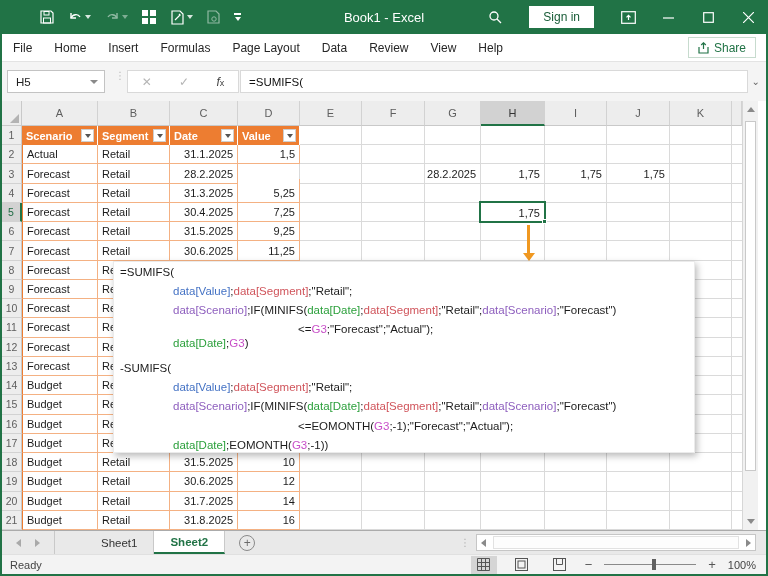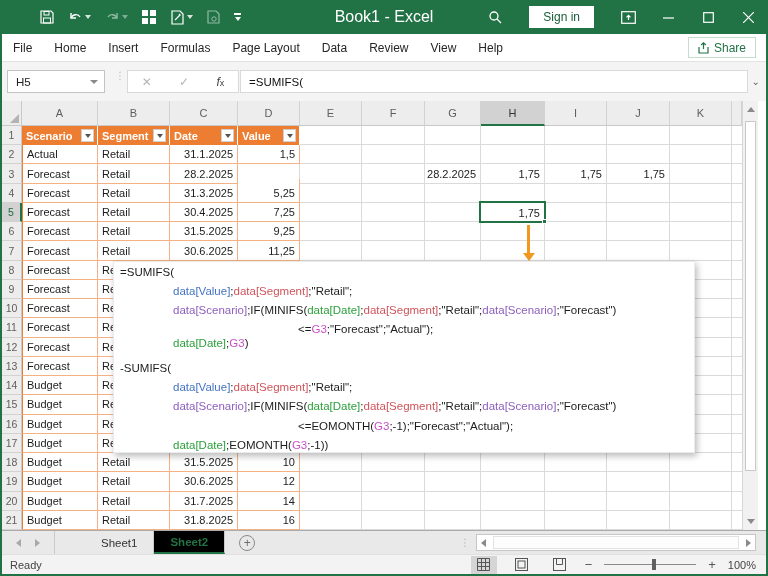--- a/index.html
+++ b/index.html
@@ -6,21 +6,21 @@
   *{box-sizing:border-box;font-family:"Liberation Sans",sans-serif;}
   #app{position:relative;width:768px;height:576px;background:#217346;overflow:hidden;}
 
   
   .titlebar{position:absolute;left:0;top:0;width:768px;height:34px;background:#217346;color:#fff;}
   .qat{position:absolute;left:40px;top:0;height:34px;display:flex;align-items:center;gap:14px;}
   .qbtn{display:flex;align-items:center;gap:2px;cursor:default;}
   .qbtn svg{display:block;}
   .dim{opacity:.5;}
   .caret{width:0;height:0;border-left:3.5px solid transparent;border-right:3.5px solid transparent;border-top:4px solid #d8e8df;}
-  .title-text{position:absolute;left:0;right:0;top:0;height:34px;display:flex;align-items:center;justify-content:center;font-size:16px;color:#fff;pointer-events:none;}
+  .title-text{position:absolute;left:0;right:0;top:0;height:34px;display:flex;align-items:center;justify-content:center;font-size:13px;color:#fff;pointer-events:none;}
   .tb-right{position:absolute;right:0;top:0;height:34px;display:flex;align-items:center;}
   .signin{background:#fff;color:#185C37;font-size:12px;height:22px;padding:0 14px;display:flex;align-items:center;margin:0 14px;}
   .winbtn{width:40px;height:34px;display:flex;align-items:center;justify-content:center;color:#fff;font-size:13px;}
 
   
   .tabsrow{position:absolute;left:2px;top:34px;width:764px;height:28px;background:#fff;border-bottom:1px solid #e3e3e3;display:flex;align-items:center;}
   .rtab{font-size:12px;color:#262626;padding:0 11px;height:28px;display:flex;align-items:center;}
   .share{margin-left:auto;margin-right:10px;height:21px;border:1px solid #c7dbce;display:flex;align-items:center;gap:5px;padding:0 9px;color:#217346;font-size:12px;}
 
   
@@ -59,21 +59,21 @@
   .sarr{position:absolute;left:4px;width:0;height:0;}
   .up{border-left:4px solid transparent;border-right:4px solid transparent;border-bottom:5px solid #8a8a8a;}
   .dn{border-left:4px solid transparent;border-right:4px solid transparent;border-top:5px solid #8a8a8a;}
 
   
   .tabbar{position:absolute;left:2px;top:530px;width:764px;height:24px;background:#e9e9e9;border-top:1px solid #ababab;display:flex;align-items:stretch;font-size:11.5px;}
   .navarrs{display:flex;align-items:center;gap:14px;padding:0 14px;border-right:1px solid #c9c9c9;}
   .tri-l{width:0;height:0;border-top:4px solid transparent;border-bottom:4px solid transparent;border-right:5px solid #a9a9a9;}
   .tri-r{width:0;height:0;border-top:4px solid transparent;border-bottom:4px solid transparent;border-left:5px solid #a9a9a9;}
   .stab{display:flex;align-items:center;padding:0 16px;color:#333;border-right:1px solid #c9c9c9;}
-  .stab.active{background:#000000;color:#217346;font-weight:bold;border-bottom:2px solid #217346;}
+  .stab.active{background:#ffffff;color:#217346;font-weight:bold;border-bottom:2px solid #217346;}
   .addsheet{width:16px;height:16px;border:1px solid #8a8a8a;border-radius:50%;color:#6a6a6a;display:flex;align-items:center;justify-content:center;font-size:12px;margin:auto 14px;line-height:1;}
   .hs-dots{margin-left:auto;align-self:center;color:#b0b0b0;font-size:10px;}
   .hscroll{align-self:center;width:280px;height:17px;background:#fff;border:1px solid #c6c6c6;margin:0 6px 0 6px;position:relative;}
   .hthumb{position:absolute;left:16px;right:16px;top:1px;bottom:1px;background:#fdfdfd;border:1px solid #e2e2e2;}
   .ha{position:absolute;top:4px;width:0;height:0;}
 
   
   .statusbar{position:absolute;left:2px;top:554px;width:764px;height:20px;background:#f3f3f3;border-top:1px solid #e0e0e0;display:flex;align-items:center;font-size:11px;color:#444;}
   .ready{padding-left:8px;}
   .sb-right{margin-left:auto;display:flex;align-items:center;gap:12px;padding-right:10px;}

